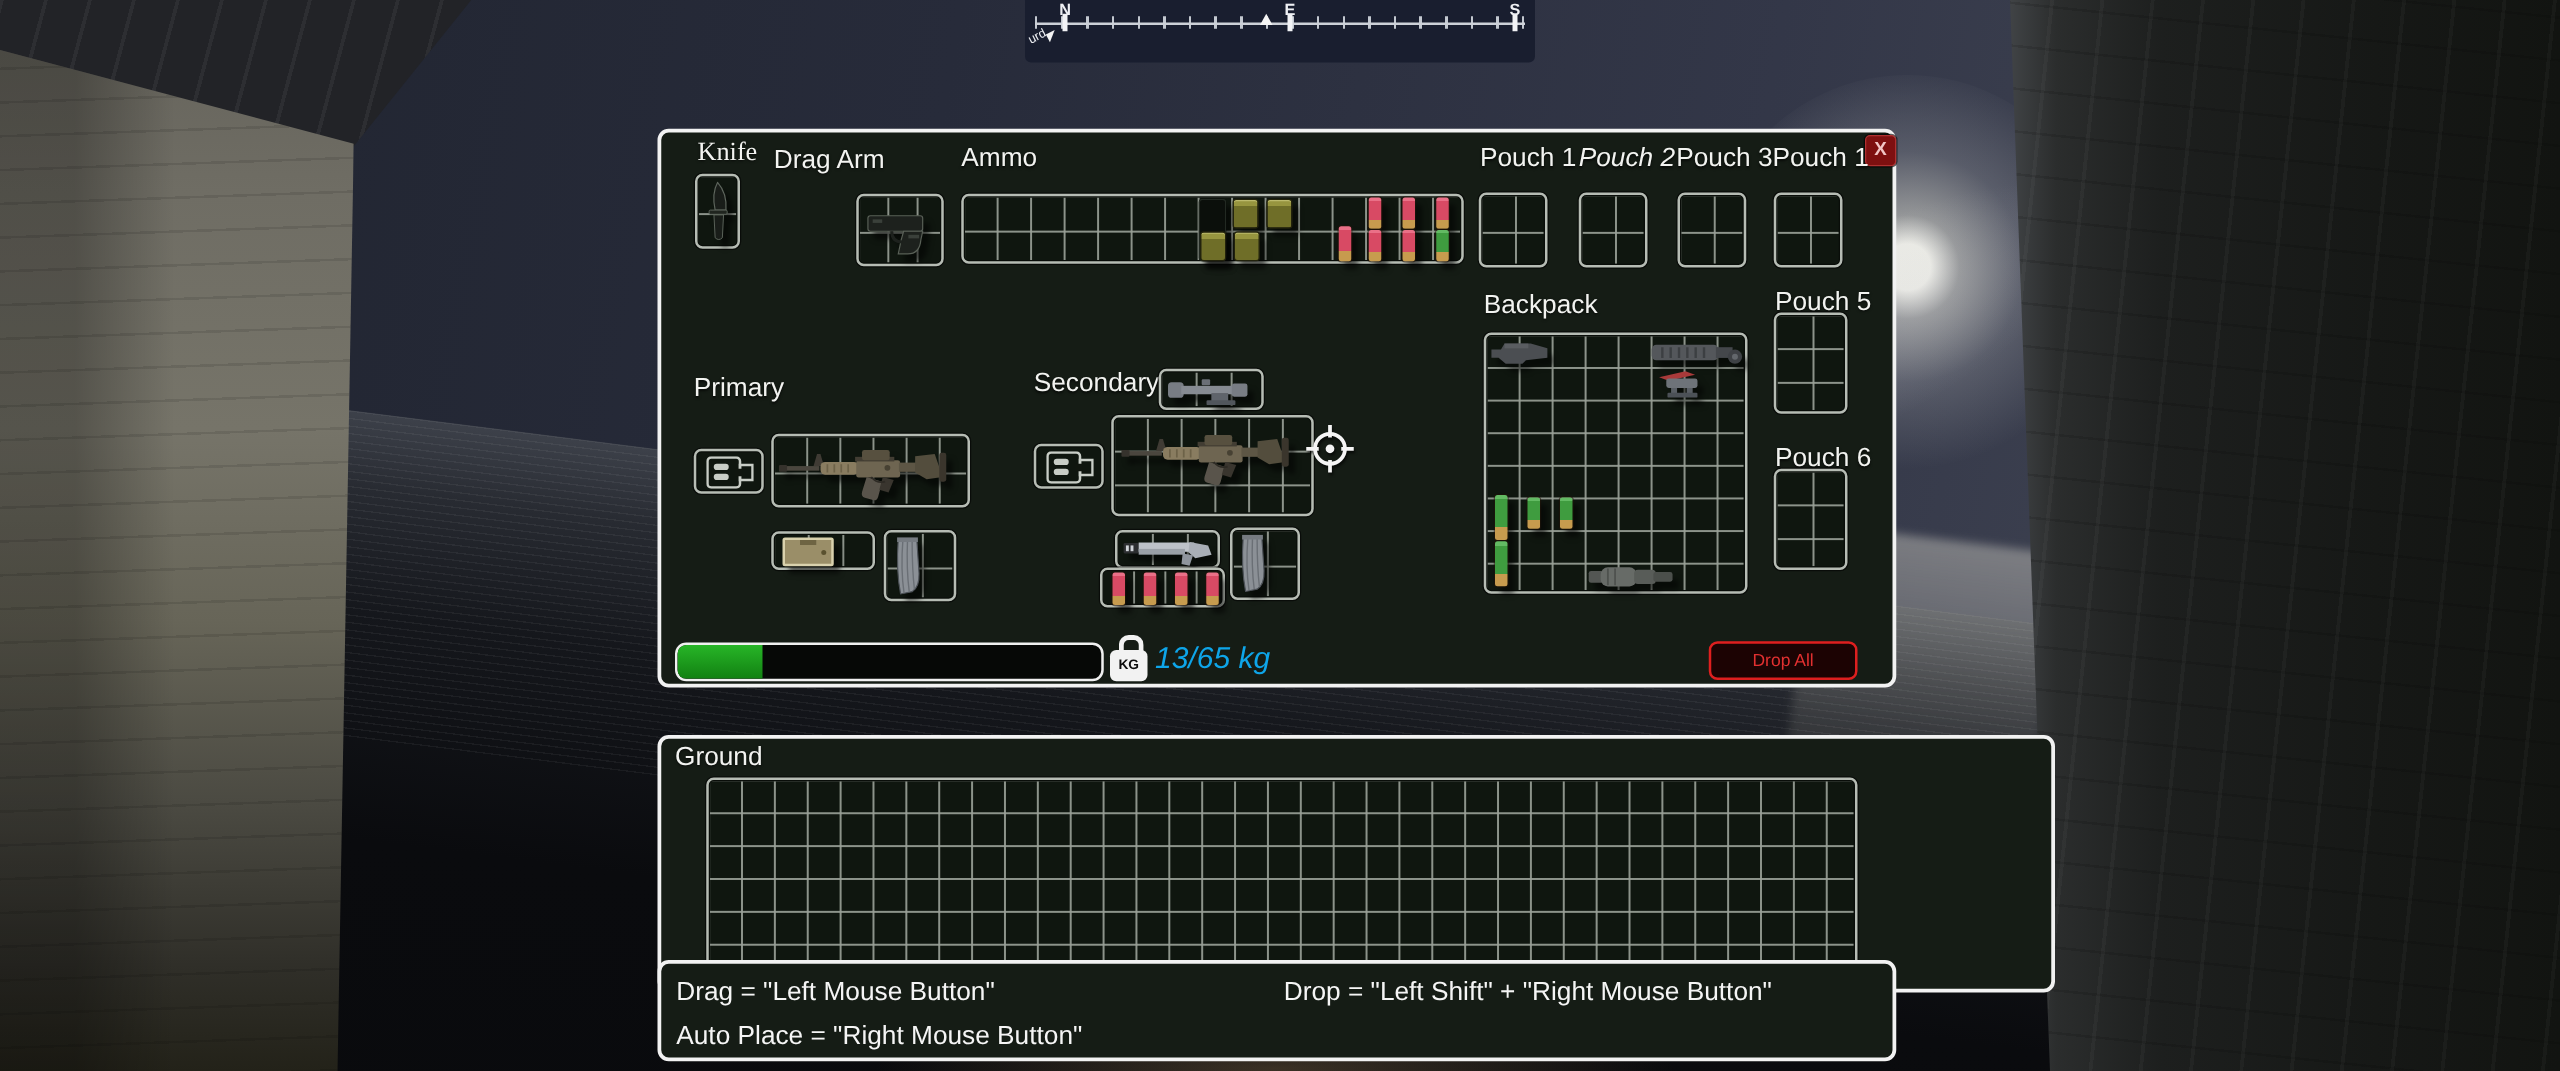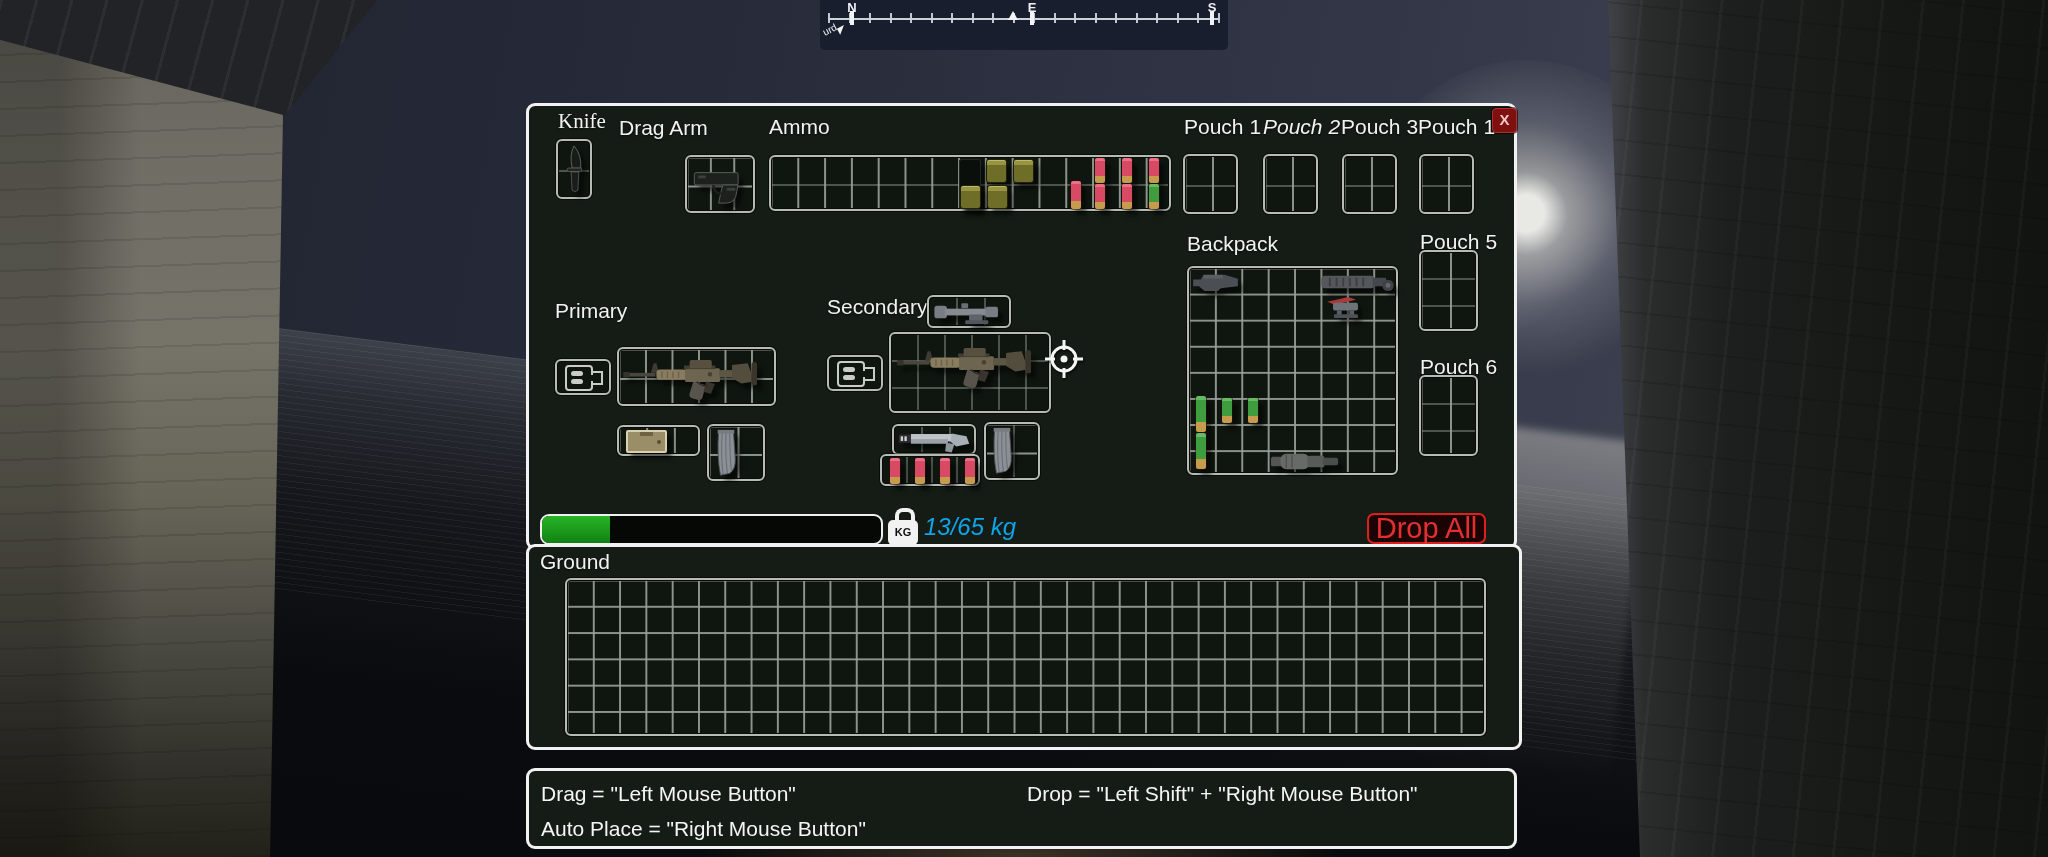--- a/index.html
+++ b/index.html
@@ -80,21 +80,21 @@
   #weight-bar{position:absolute;height:31px;width:343px;background:#060806;border:2px solid #f0f0f0;border-radius:9px;
     box-sizing:border-box;overflow:hidden;}
   #weight-fill{height:100%;background:linear-gradient(180deg,#27b527,#128112);border-radius:6px 0 0 6px;}
   #weight-text{position:absolute;color:#0ea5e9;font-size:24px;font-style:italic;}
   .kg{position:absolute;width:30px;height:37px;}
   .kg .handle{position:absolute;top:0;left:7px;width:12px;height:12px;border:4px solid #f2f2f2;border-bottom:none;border-radius:8px 8px 0 0;}
   .kg .body{position:absolute;bottom:0;left:0;width:30px;height:25px;background:#f2f2f2;border-radius:5px;
     color:#0d0d0d;font-size:11px;font-weight:bold;line-height:25px;text-align:center;}
 
   #drop-all{position:absolute;width:119px;height:31px;background:#1c0303;border:2px solid #de1f1f;border-radius:7px;
-    box-sizing:border-box;color:#e23030;font-size:29px;text-align:center;line-height:26px;cursor:pointer;}
+    box-sizing:border-box;color:#e23030;font-size:14px;text-align:center;line-height:26px;cursor:pointer;}
 
   #help-panel .line{position:absolute;color:#f5f5f5;font-size:21px;white-space:nowrap;}
 
   #crosshair{position:absolute;left:1042px;top:337px;width:44px;height:44px;filter:drop-shadow(1px 2px 1px rgba(0,0,0,.6));}
 </style>
 </head>
 <body>
 
 <svg width="0" height="0" style="position:absolute">
   <symbol id="sym-rifle" viewBox="0 0 160 52">
@@ -381,21 +381,21 @@
     <div id="weight-fill" style="width: 20%;"></div>
   </div>
   <div class="kg" style="left:359px;top:402px;">
     <span class="handle"></span>
     <span class="body">KG</span>
   </div>
   <div id="weight-text" style="left:395px;top:407px;">13/65 kg</div>
   <div id="drop-all" style="left:838px;top:407px;">Drop All</div>
 </div>
 
-<div class="panel" style="left:526px;top:544px;width:996px;height:206px;">
+<div class="panel" style="left:526px;top:588px;width:1118px;height:206px;">
   <div class="lbl" style="left:11px;top:3px;">Ground</div>
   <div class="slot" style="left:36px;top:31px;width:921px;height:158px;--cw:26.3px;--ch:26.3px;">
     <i class="cells"></i>
   </div>
 </div>
 
 <div class="panel" id="help-panel" style="left:526px;top:768px;width:991px;height:81px;">
   <div class="line" style="left:12px;top:11px;">Drag = "Left Mouse Button"</div>
   <div class="line" style="left:498px;top:11px;">Drop = "Left Shift" + "Right Mouse Button"</div>
   <div class="line" style="left:12px;top:46px;">Auto Place = "Right Mouse Button"</div>

